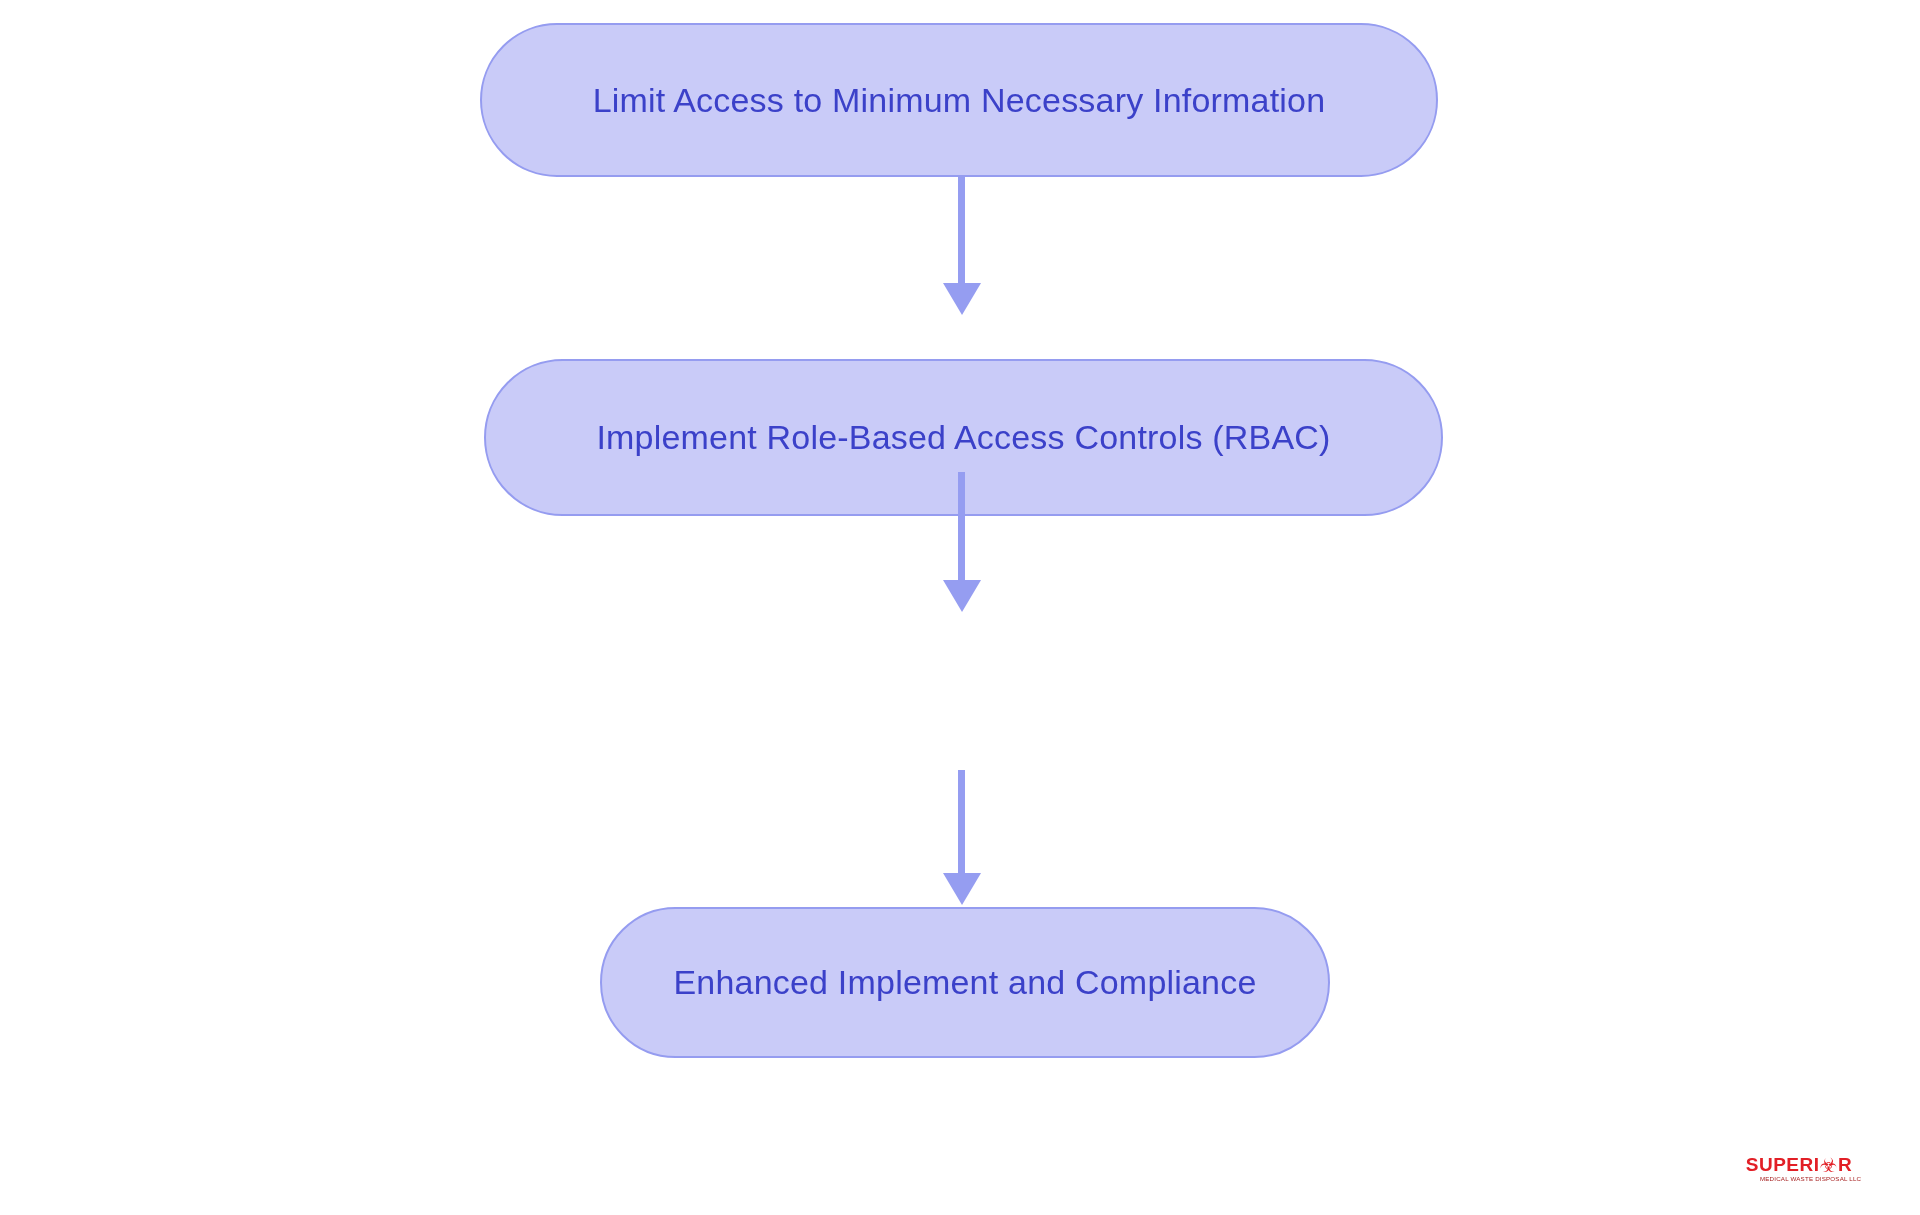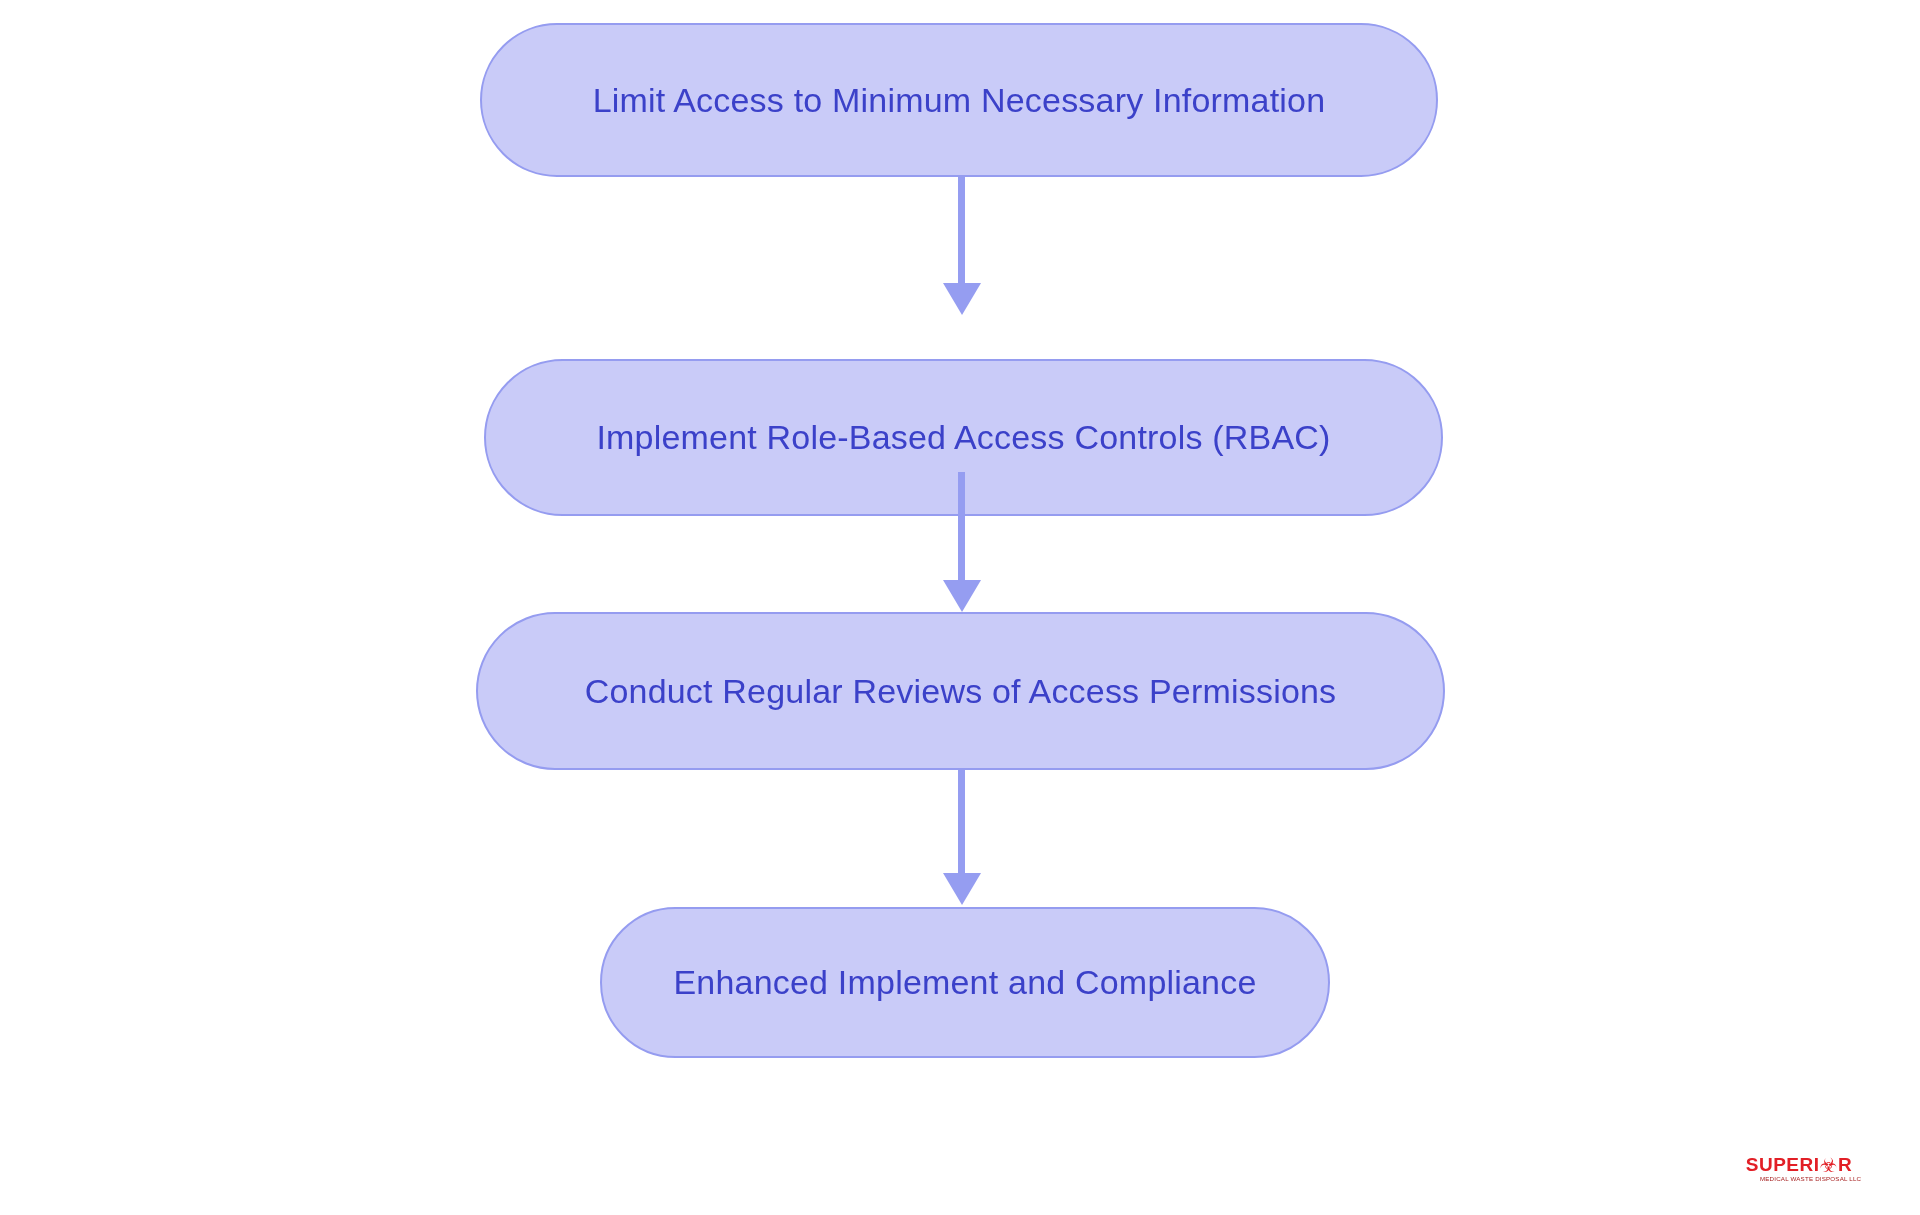--- a/index.html
+++ b/index.html
@@ -109,23 +109,20 @@
 
   <div class="node node-2">
     <span>Implement Role-Based Access Controls (RBAC)</span>
   </div>
 
   <div class="arrow arrow-2">
     <div class="shaft"></div>
     <div class="head"></div>
   </div>
 
-  <div class="node node-3">
-    <span>Conduct Regular Reviews of Access Permissions</span>
-  </div>
 
   <div class="arrow arrow-3">
     <div class="shaft"></div>
     <div class="head"></div>
   </div>
 
   <div class="node node-4">
     <span>Enhanced Implement and Compliance</span>
   </div>
 

